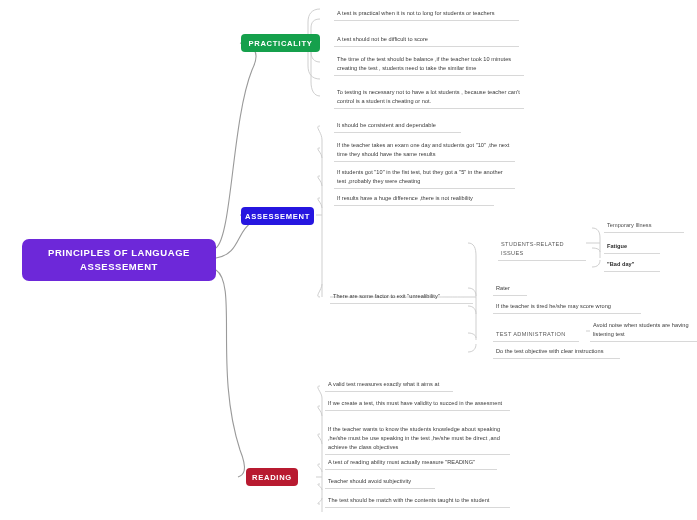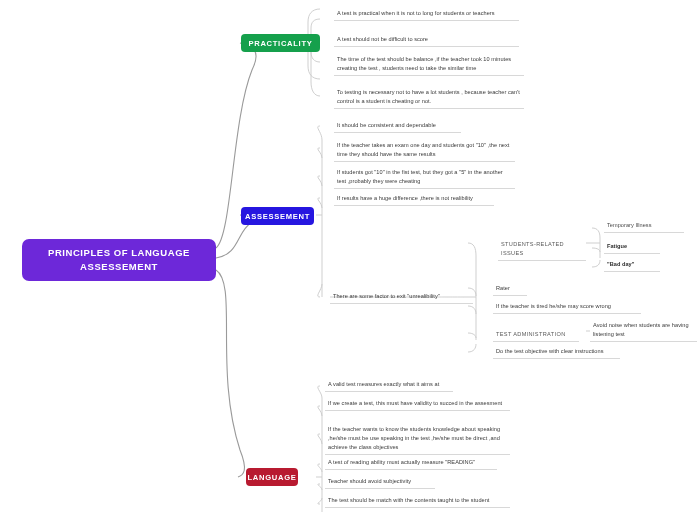--- a/index.html
+++ b/index.html
@@ -153,21 +153,21 @@
   <div class="leaf sub bold" style="left:604px;top:259px;width:56px;">"Bad day"</div>
 
   <div class="leaf" style="left:493px;top:283px;width:34px;">Rater</div>
   <div class="leaf" style="left:493px;top:301px;width:148px;">If the teacher is tired he/she may score wrong</div>
 
   <div class="leaf caps" style="left:493px;top:329px;width:86px;">TEST ADMINISTRATION</div>
   <div class="leaf" style="left:590px;top:320px;width:107px;">Avoid noise when students are having listening test</div>
 
   <div class="leaf" style="left:493px;top:346px;width:127px;">Do the test objective with clear instructions</div>
 
-  <div class="pill red" style="left:246px;top:468px;width:52px;">LANGUAGE</div>
+  <div class="pill red" style="left:246px;top:468px;width:52px;">READING</div>
 
   <div class="leaf" style="left:325px;top:379px;width:128px;">A valid test measures exactly what it aims at</div>
   <div class="leaf" style="left:325px;top:398px;width:185px;">If we create a test, this must have validity to succed in the assesment</div>
   <div class="leaf" style="left:325px;top:424px;width:185px;">If the teacher wants to know the students knowledge about speaking ,he/she must be use speaking in the test ,he/she must be direct ,and achieve the class objectives</div>
   <div class="leaf" style="left:325px;top:457px;width:172px;">A test of reading ability must actually measure "READING"</div>
   <div class="leaf" style="left:325px;top:476px;width:110px;">Teacher should avoid subjectivity</div>
   <div class="leaf" style="left:325px;top:495px;width:185px;">The test should be match with the contents taught to the student</div>
 
 </div>
 

